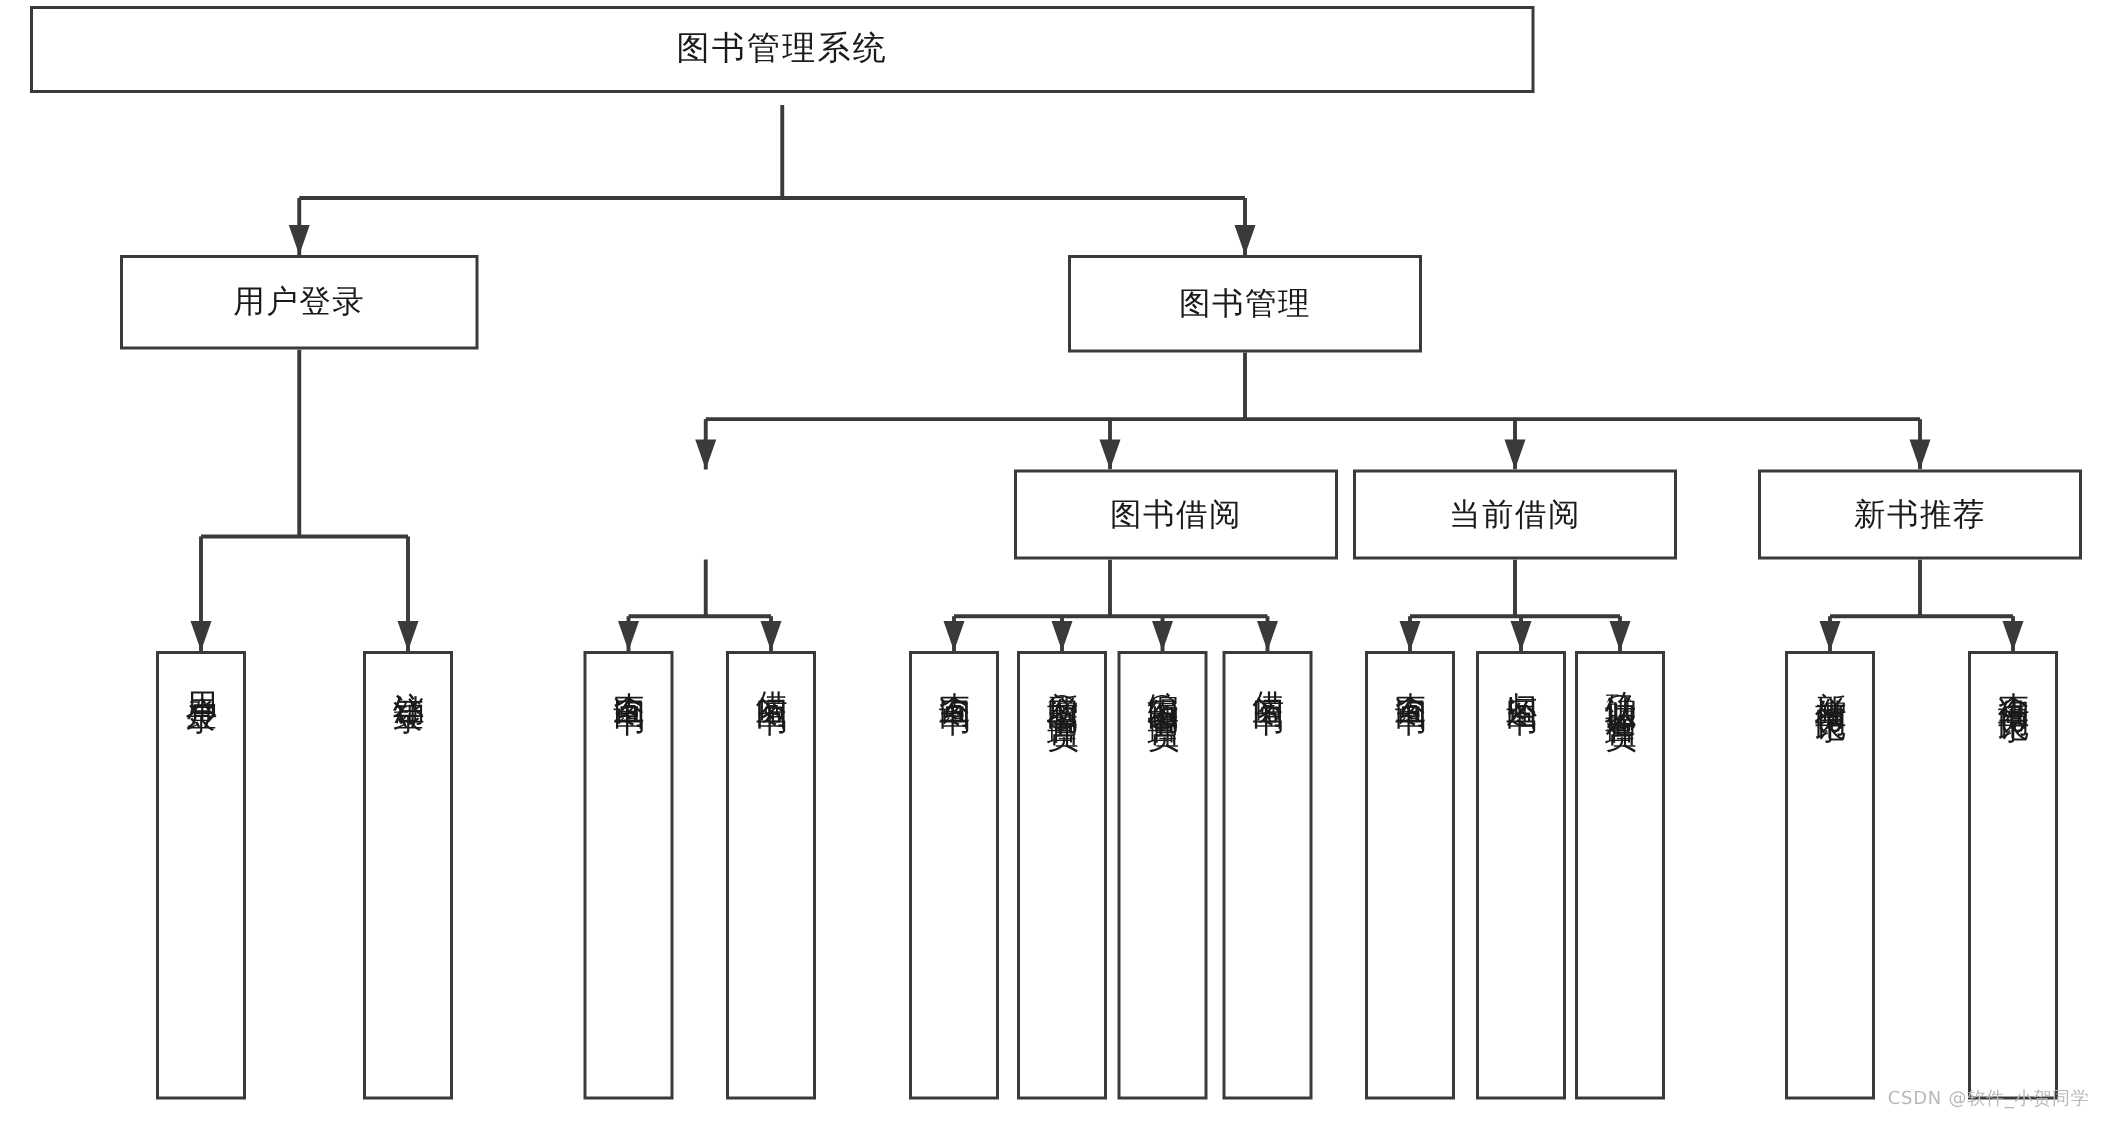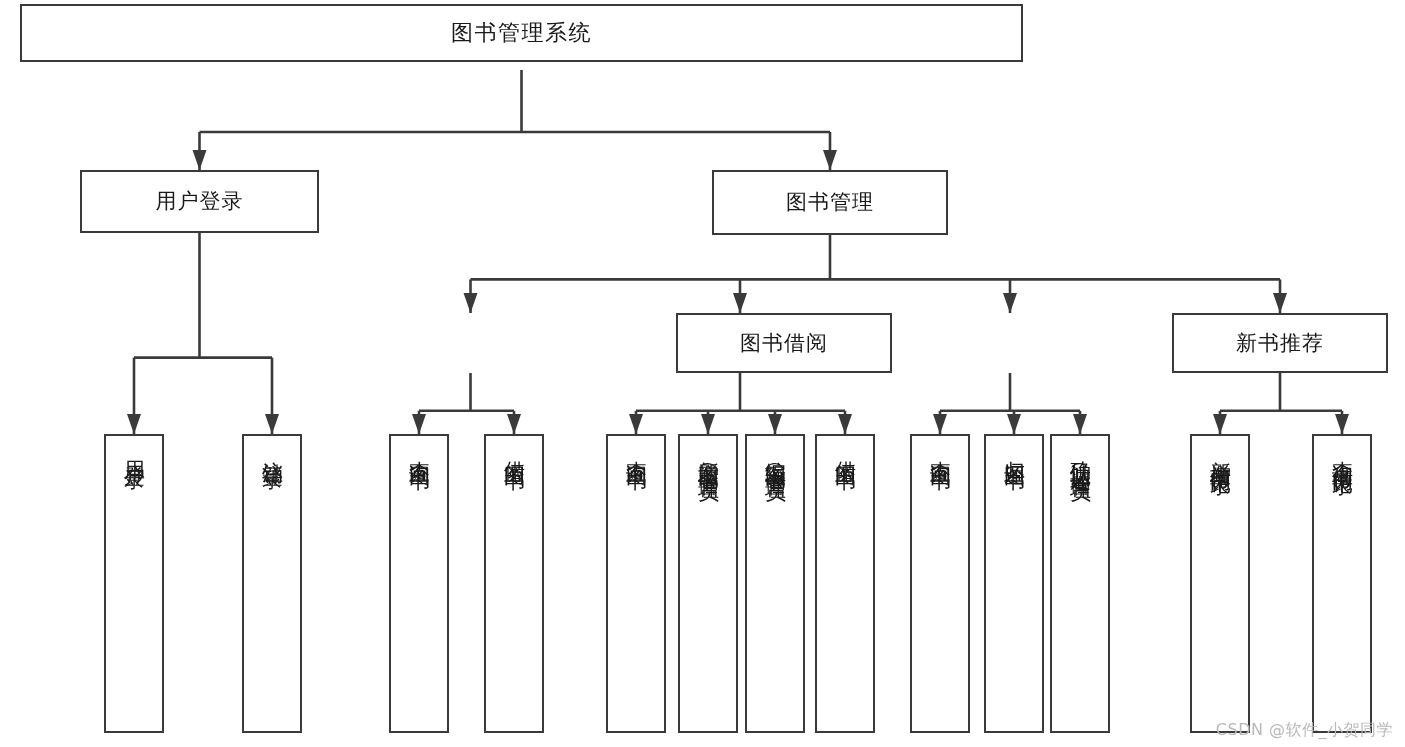--- a/index.html
+++ b/index.html
@@ -63,21 +63,21 @@
     text-orientation: upright;
     font-size: 21px;
     letter-spacing: 3px;
     line-height: 1;
     white-space: nowrap;
   }
   .watermark {
     position: absolute;
     right: 12px;
     bottom: 6px;
-    font-size: 16px;
+    font-size: 12px;
     color: #b9b9b9;
     letter-spacing: 0.5px;
     z-index: 5;
     white-space: nowrap;
     font-family: "DejaVu Sans", "Liberation Sans", sans-serif;
   }
 </style>
 </head>
 <body>
 
@@ -145,20 +145,23 @@
   <div class="node horiz" style="left: 80px; top: 170px; width: 239px; height: 63px;">
     <span class="node-label">用户登录</span>
   </div>
   <div class="node horiz" style="left: 712px; top: 170px; width: 236px; height: 65px;">
     <span class="node-label">图书管理</span>
   </div>
 
   <div class="node horiz" style="left: 632px; top: 313px; width: 216px; height: 60px; margin-left: 44px;">
     <span class="node-label">图书借阅</span>
   </div>
+  <div class="node horiz" style="left: 902px; top: 313px; width: 216px; height: 60px;">
+    <span class="node-label">当前借阅</span>
+  </div>
   <div class="node horiz" style="left: 1172px; top: 313px; width: 216px; height: 60px;">
     <span class="node-label">新书推荐</span>
   </div>
 
   <div class="node vert" style="left: 104px; top: 434px; width: 60px; height: 299px;">
     <span class="node-label">用户登录</span>
   </div>
   <div class="node vert" style="left: 242px; top: 434px; width: 60px; height: 299px;">
     <span class="node-label">注销登录</span>
   </div>

